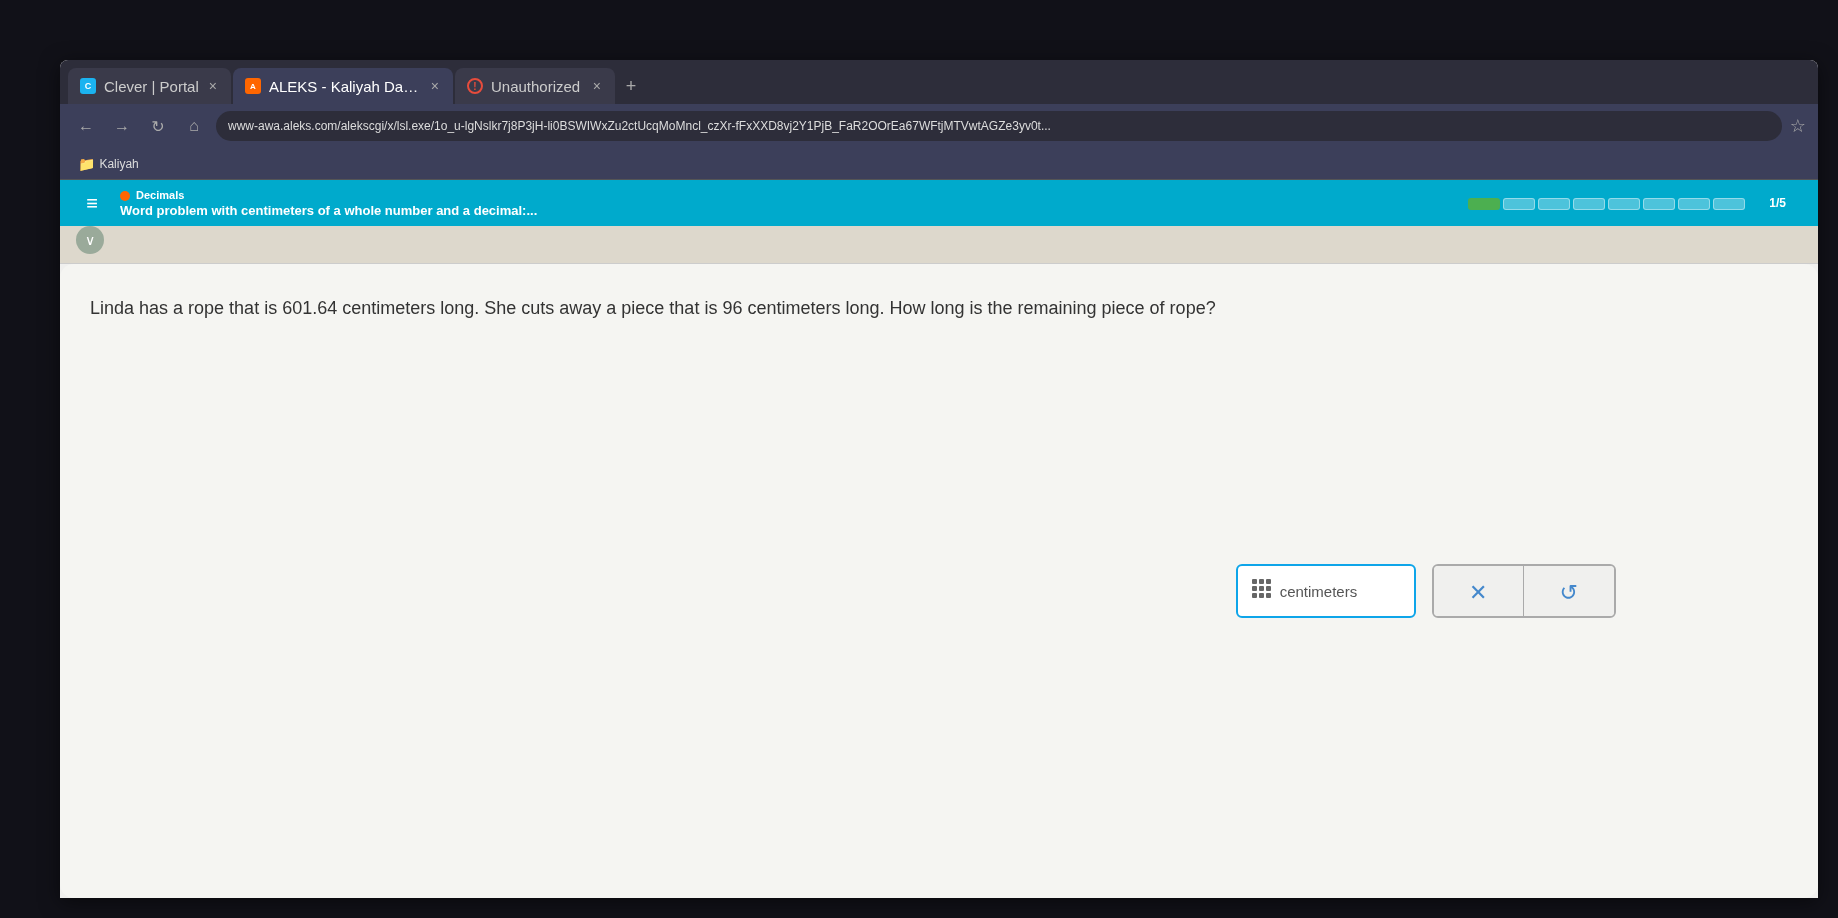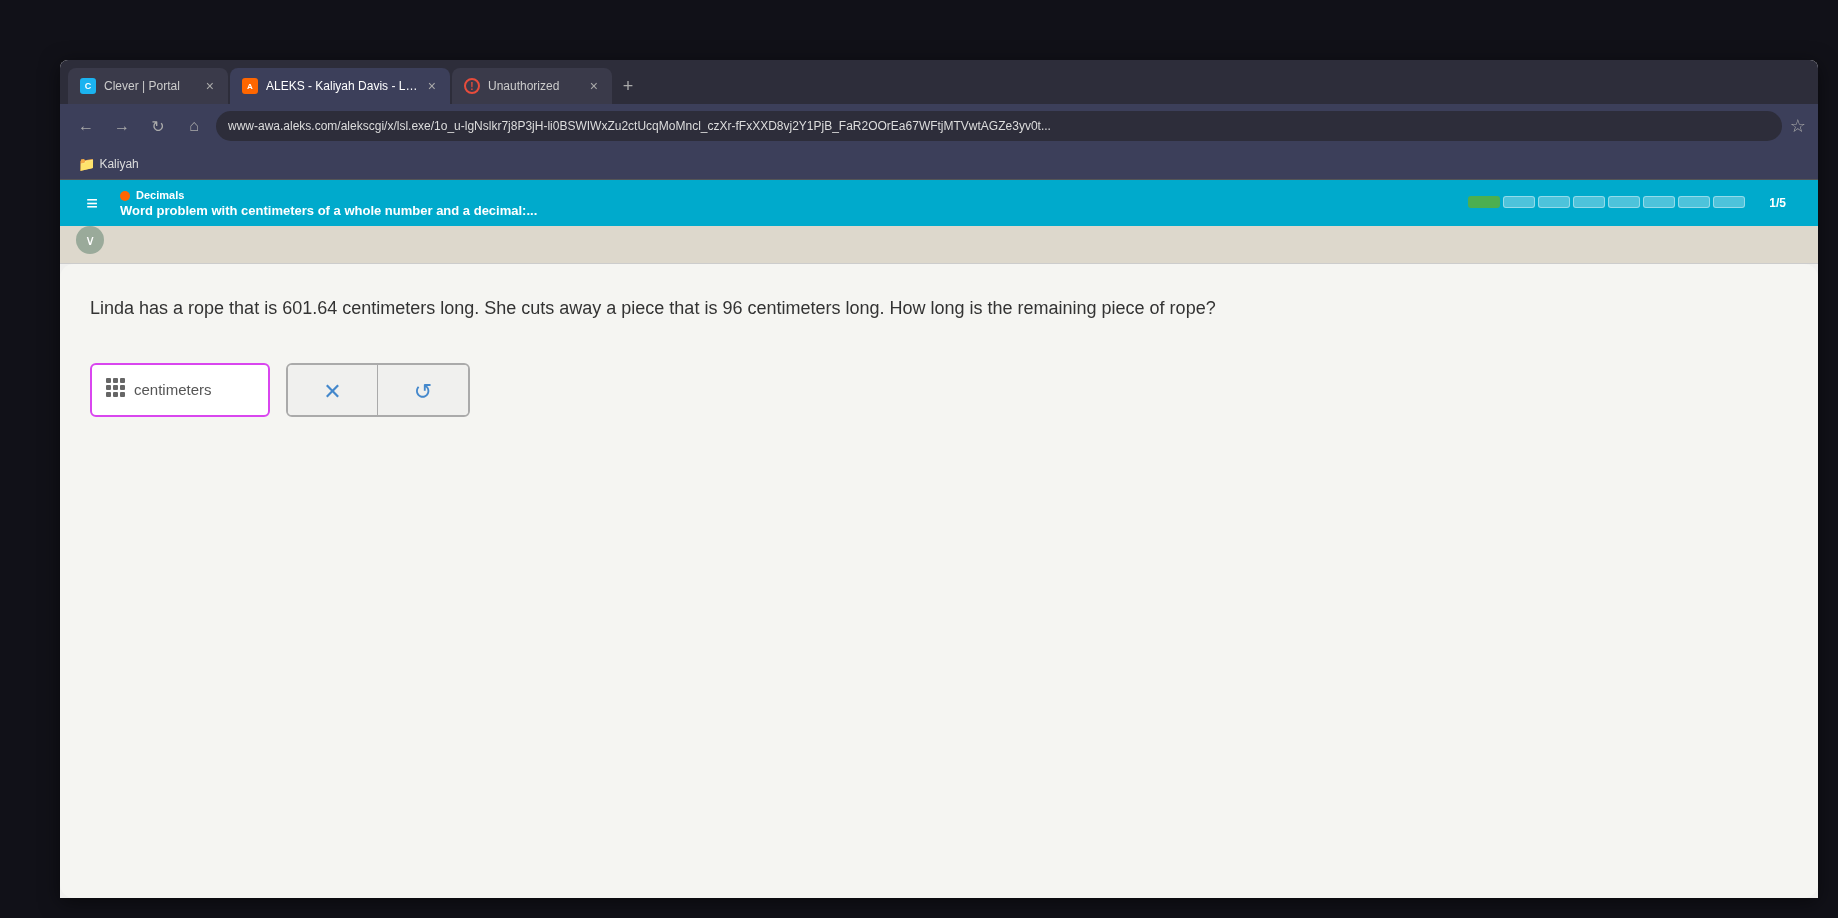--- a/index.html
+++ b/index.html
@@ -101,21 +101,21 @@
       display: flex;
       align-items: center;
       justify-content: center;
     }
 
     .tab-label {
       flex: 1;
       overflow: hidden;
       text-overflow: ellipsis;
       white-space: nowrap;
-      font-size: 12px;
+      font-size: 15px;
     }
 
     .tab-close {
       color: #aaa;
       font-size: 14px;
       cursor: pointer;
       padding: 2px;
     }
 
     .new-tab-btn {
@@ -258,21 +258,21 @@
     }
 
     .topic-title {
       font-size: 13px;
       color: #fff;
       font-weight: bold;
     }
 
     .progress-area {
       display: flex;
-      align-items: flex-start;
+      align-items: flex-end;
       gap: 24px;
       margin-right: 16px;
     }
 
     .progress-bar-container {
       display: flex;
       gap: 3px;
       align-items: center;
     }
 
@@ -299,21 +299,20 @@
       overflow: hidden;
       display: flex;
       flex-direction: column;
     }
 
     .content-inner {
       background: #f5f5f2;
       flex: 1;
       padding: 20px 30px;
       display: flex;
-      flex-direction: column;
       gap: 20px;
       border-radius: 14px;
     }
 
     .chevron-btn {
       width: 32px;
       height: 32px;
       background: #b0bbb0;
       border-radius: 50%;
       display: flex;
@@ -338,21 +337,21 @@
       display: flex;
       align-items: center;
       gap: 16px;
       margin-top: 20px;
     }
 
     .answer-input-box {
       display: flex;
       align-items: center;
       gap: 8px;
-      border: 2px solid #d946ef;
+      border: 2px solid #0ea5e9;
       border-radius: 6px;
       padding: 10px 14px;
       background: white;
       min-width: 180px;
       height: 54px;
     }
 
     .keypad-icon {
       width: 20px;
       height: 24px;

